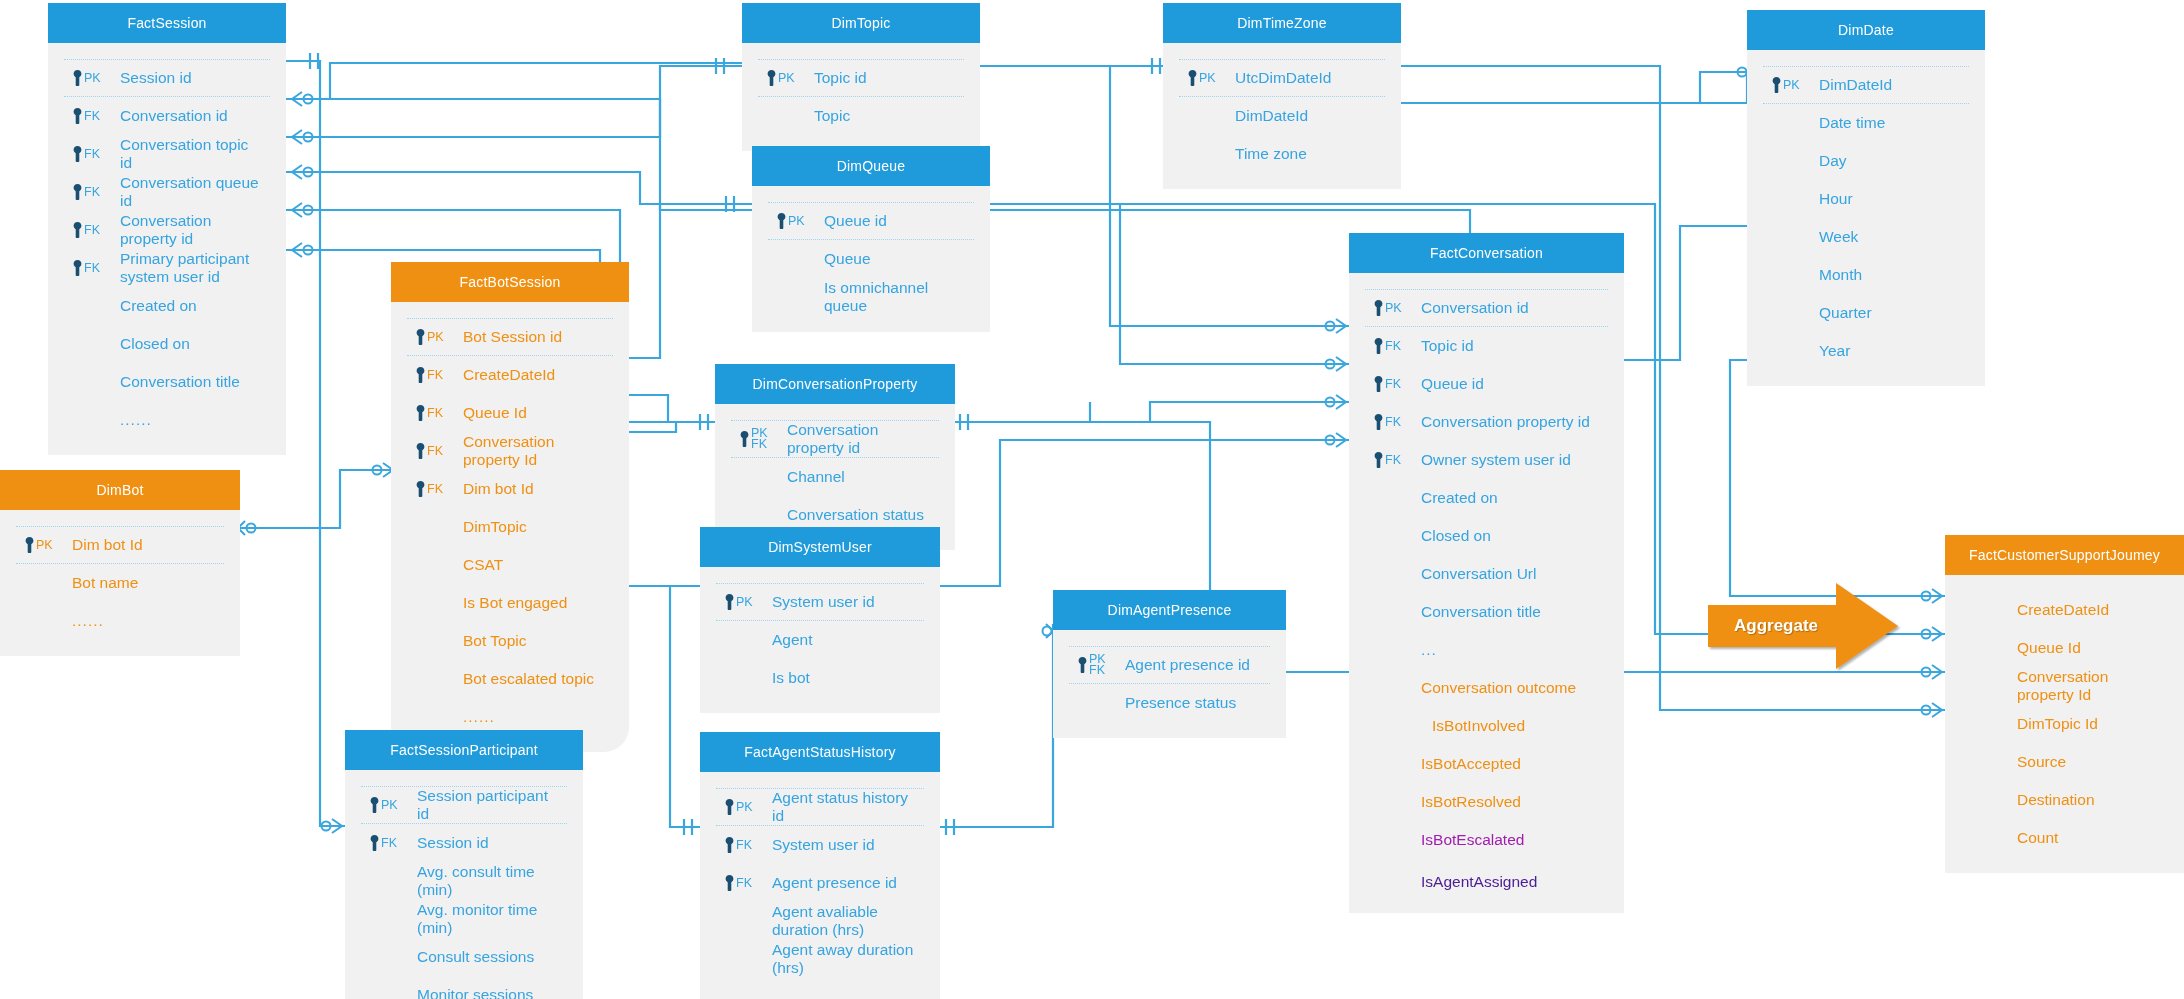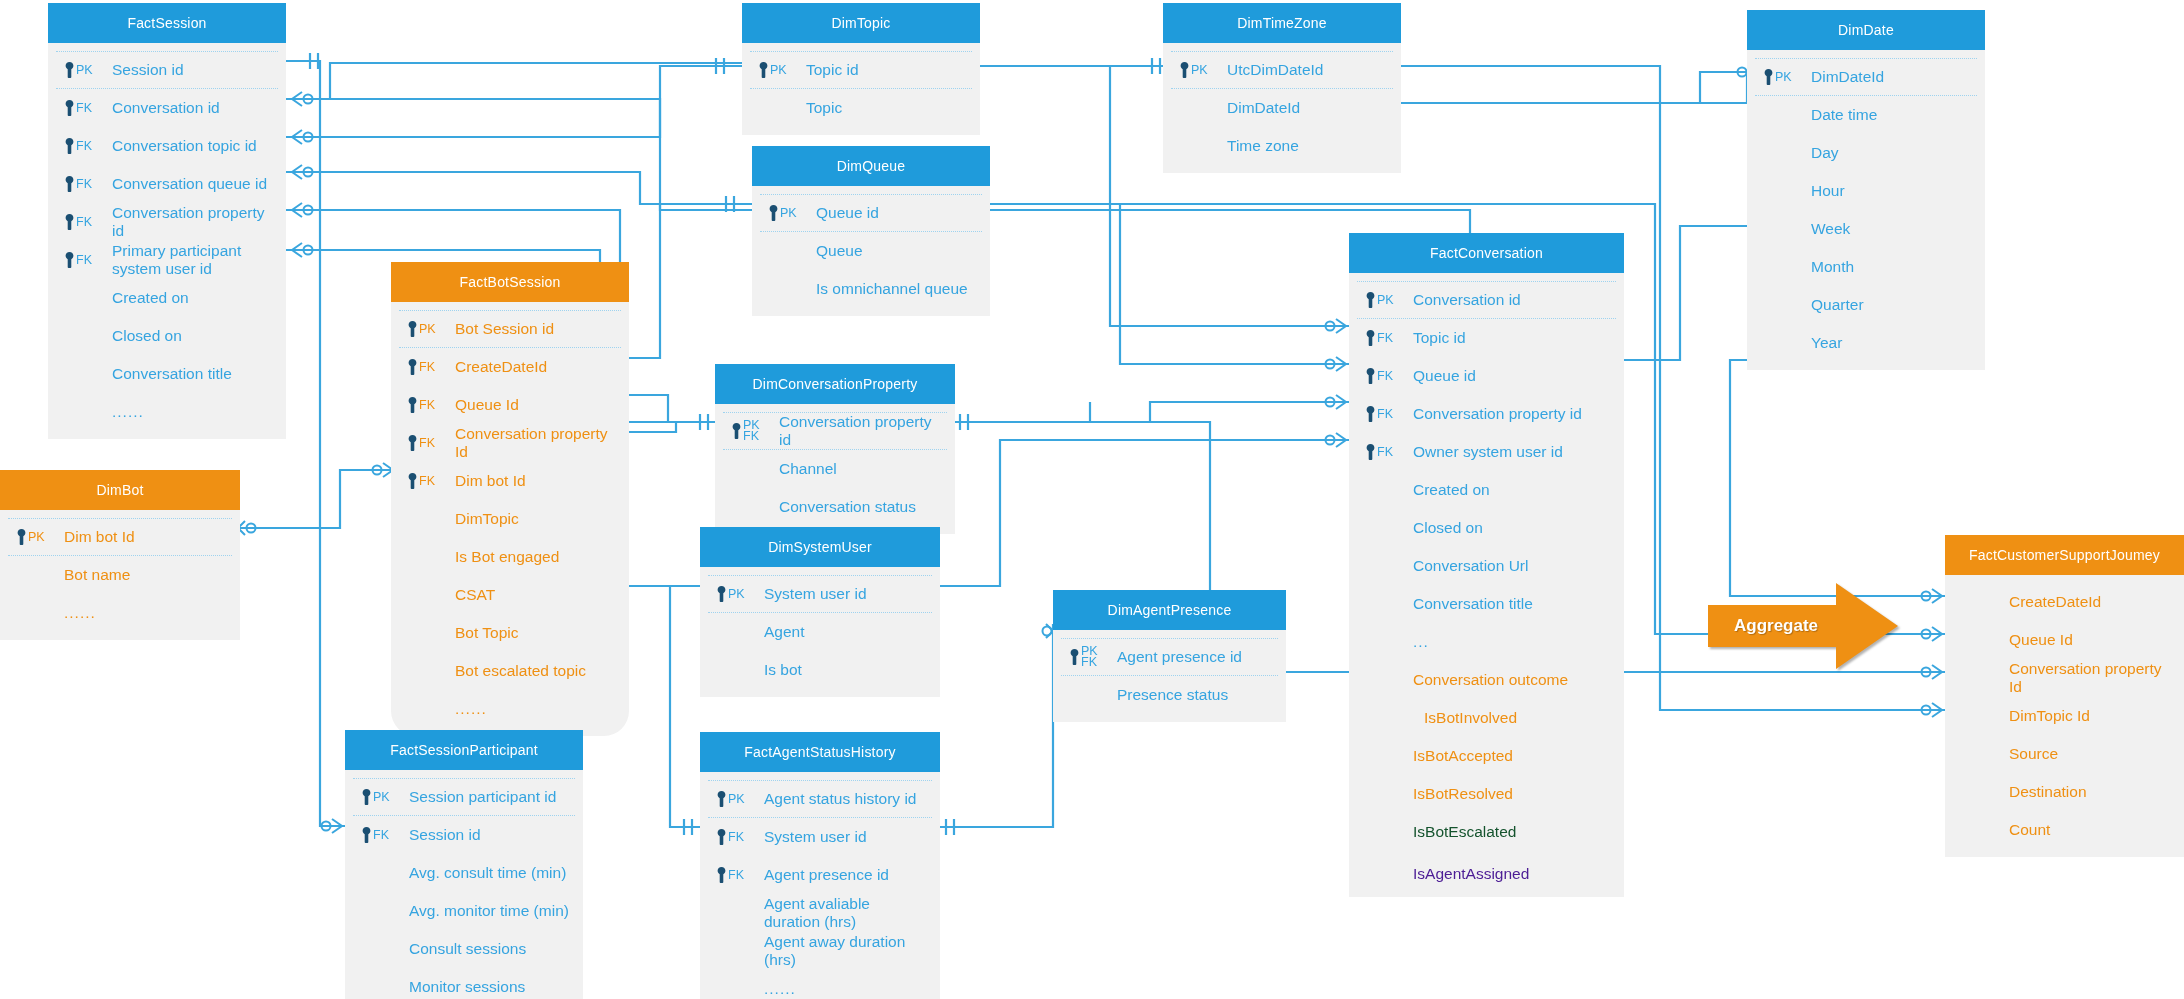--- a/index.html
+++ b/index.html
@@ -23,21 +23,21 @@
     line-height:40px;
     height:40px;
     font-weight:400;
     letter-spacing:.2px;
     white-space:nowrap;
     overflow:hidden;
   }
   .entity.blue .hdr{background:#1f9bdb;}
   .entity.orange .hdr{background:#ef9013;}
 
-  .rows{padding:8px;}
+  .rows{padding:16px;}
   .row{
     position:relative;
     display:flex;
     align-items:center;
     font-size:15.5px;
     min-height:38px;
     padding:0 6px 0 8px;
     box-sizing:border-box;
   }
   .row .keycell{
@@ -484,21 +484,21 @@
         <div class="row">
           <div class="keycell"></div>
           <div class="lbl" style="color: rgb(239, 144, 19);">IsBotAccepted</div>
         </div>
         <div class="row">
           <div class="keycell"></div>
           <div class="lbl" style="color: rgb(239, 144, 19);">IsBotResolved</div>
         </div>
         <div class="row">
           <div class="keycell"></div>
-          <div class="lbl" style="color: #14532d;">IsBotEscalated</div>
+          <div class="lbl" style="color: #a21caf;">IsBotEscalated</div>
         </div>
         <div class="row">
           <div class="keycell"></div>
           <div class="lbl" style="color: #4c1d95; margin-top: 8px;">IsAgentAssigned</div>
         </div>
       </div>
     </div>
     <div class="entity orange" style="left: 391px; top: 262px; width: 238px; border-radius: 25px;">
       <div class="hdr">FactBotSession</div>
       <div class="rows">
@@ -556,25 +556,25 @@
             </div>
           </div>
           <div class="lbl">Dim bot Id</div>
         </div>
         <div class="row">
           <div class="keycell"></div>
           <div class="lbl">DimTopic</div>
         </div>
         <div class="row">
           <div class="keycell"></div>
+          <div class="lbl">CSAT</div>
+        </div>
+        <div class="row">
+          <div class="keycell"></div>
           <div class="lbl">Is Bot engaged</div>
-        </div>
-        <div class="row">
-          <div class="keycell"></div>
-          <div class="lbl">CSAT</div>
         </div>
         <div class="row">
           <div class="keycell"></div>
           <div class="lbl">Bot Topic</div>
         </div>
         <div class="row">
           <div class="keycell"></div>
           <div class="lbl">Bot escalated topic</div>
         </div>
         <div class="row dots">

